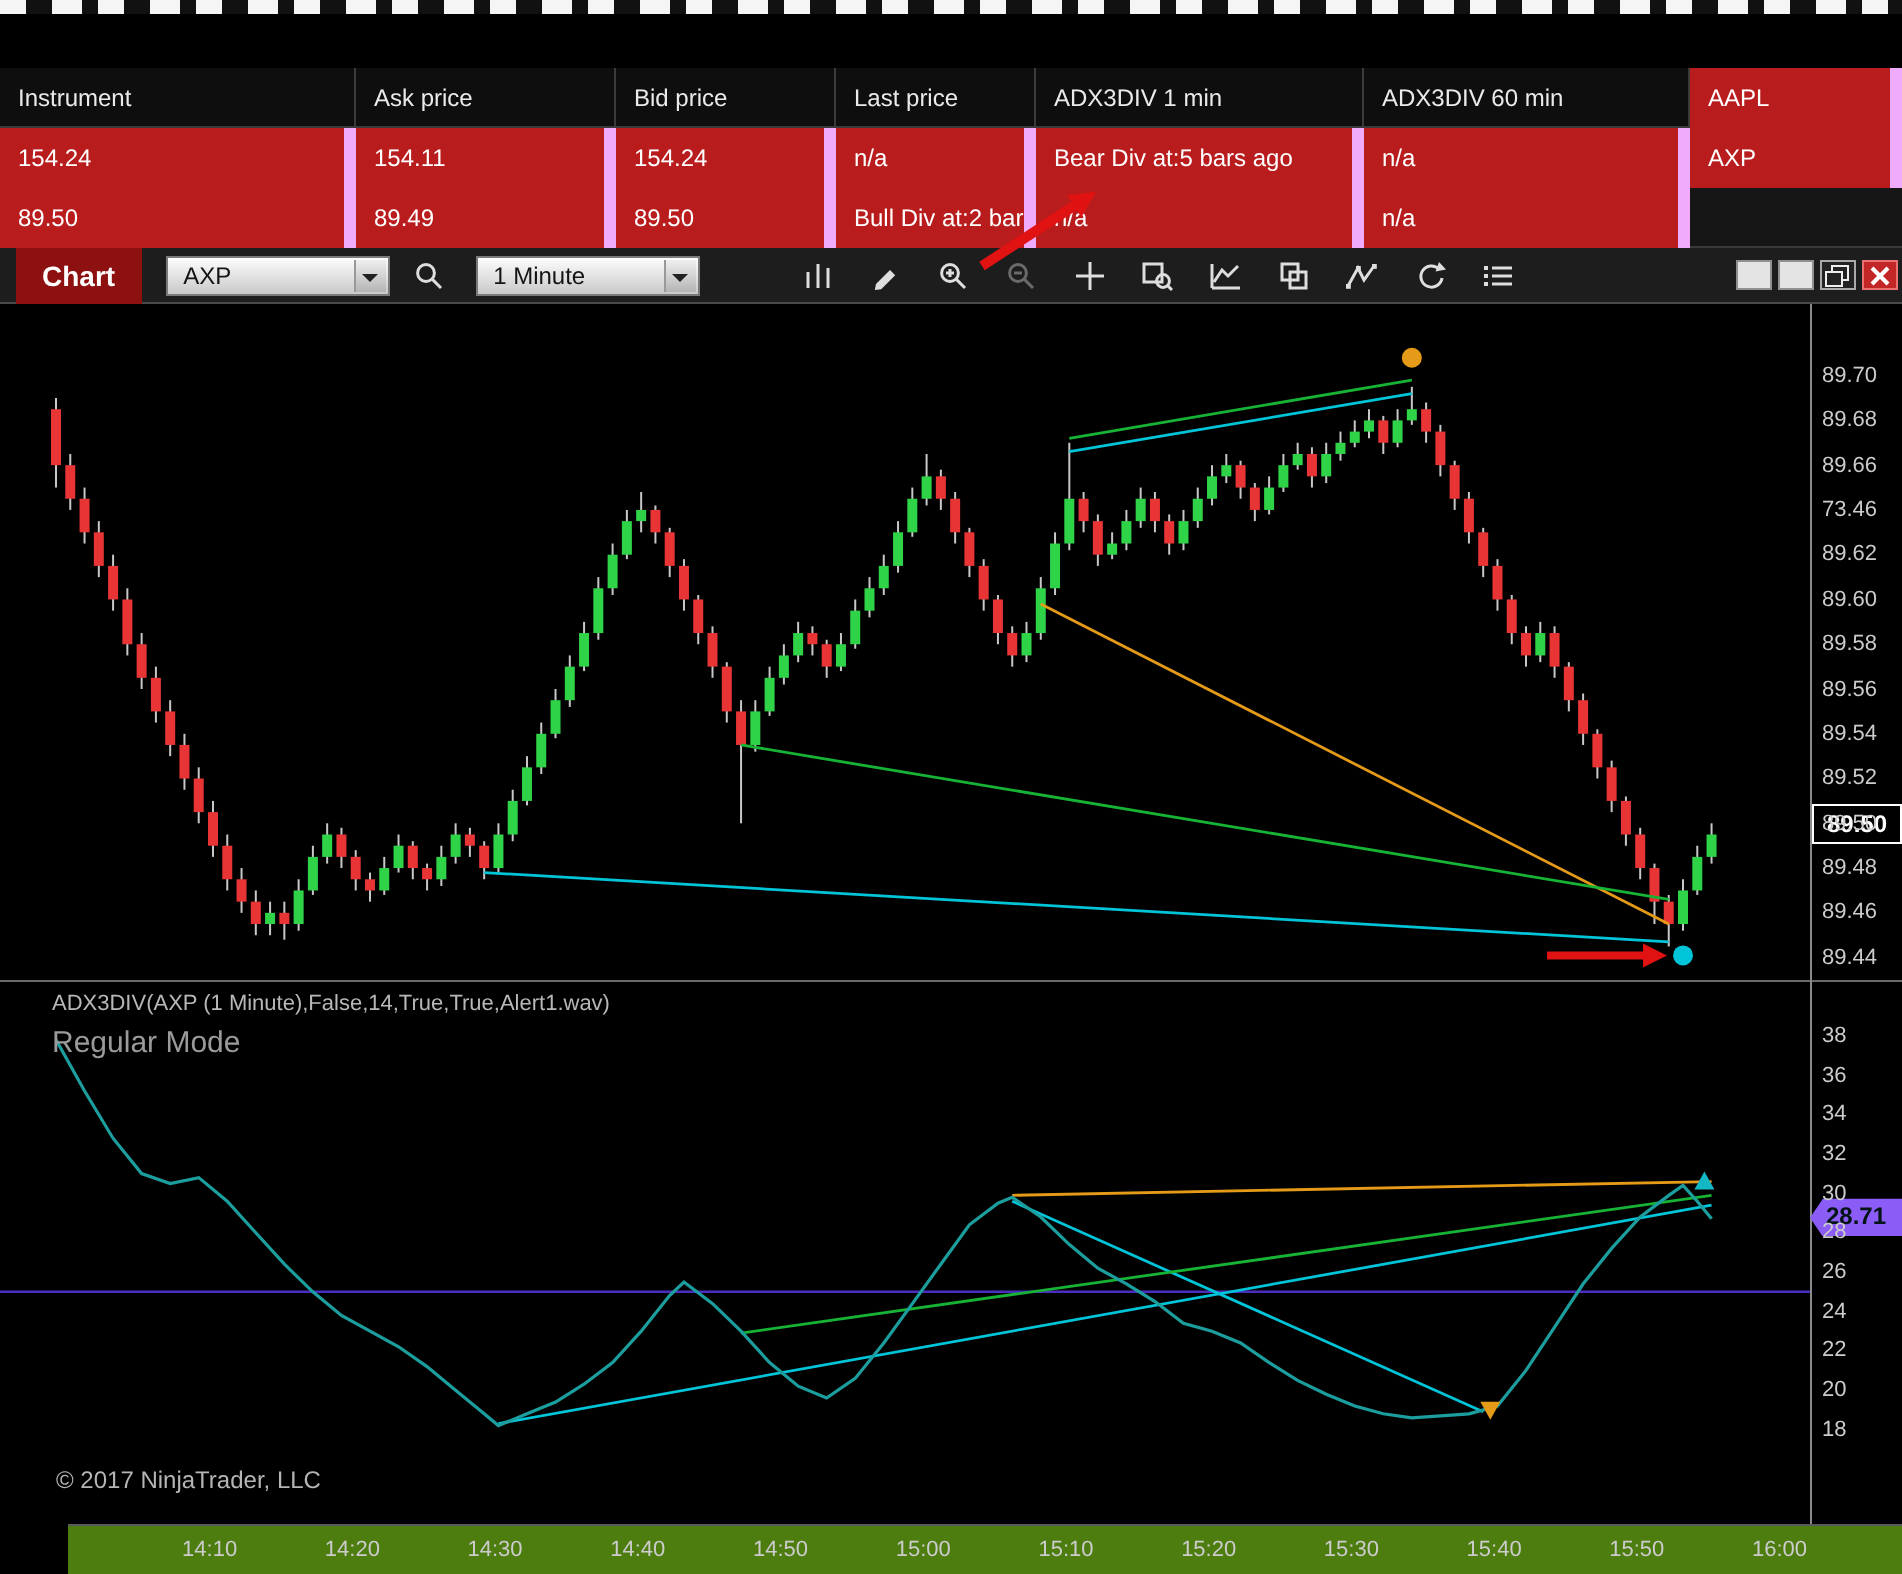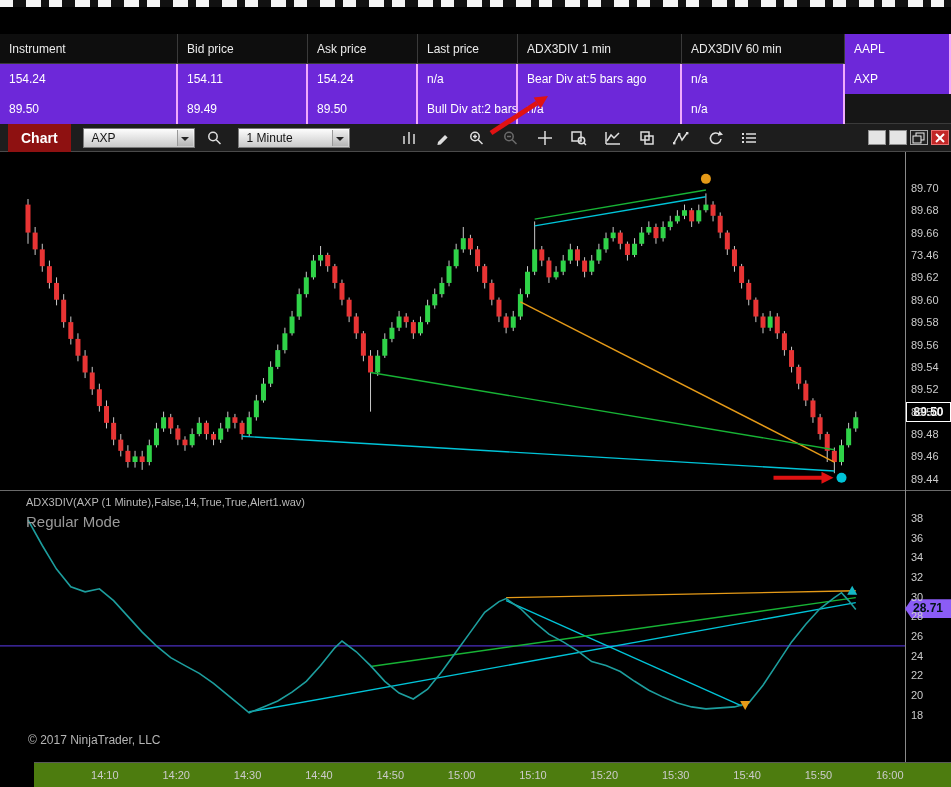--- a/index.html
+++ b/index.html
@@ -12,21 +12,21 @@
   .title-bar{position:absolute;left:0;top:7px;width:951px;height:27px;background:#1d1d1d;}
   .ma-tab{position:absolute;left:0;top:0;height:25px;padding:0 16px;background:#8e1111;
     border:1px solid #c04545;border-bottom:none;color:#fff;font-size:15px;font-weight:bold;line-height:25px;}
   .tb-btn{position:absolute;right:10px;top:3px;width:19px;height:17px;background:#d9d9d9;border:1px solid #8a8a8a;}
   
   .quotes-table{position:absolute;left:0;top:34px;width:951px;height:90px;display:grid;
     grid-template-columns:178px 130px 110px 100px 164px 163px 106px;grid-template-rows:30px 30px 30px;
     background:#161616;border-bottom:1px solid #3a3a3a;box-sizing:border-box;}
   .qh{background:#0e0e0e;border-right:1px solid #3a3a3a;border-bottom:1px solid #3a3a3a;
     color:#eaeaea;font-size:12px;padding:8px 0 0 9px;box-sizing:border-box;white-space:nowrap;overflow:hidden;}
-  .qc{background:#6d28d9;border-right:2px solid #f0abfc;color:#fff;font-size:12px;
+  .qc{background:#b91c1c;border-right:6px solid #f0abfc;color:#fff;font-size:12px;
     padding:8px 0 0 9px;box-sizing:border-box;white-space:nowrap;overflow:hidden;}
   
   .toolbar{position:absolute;left:0;top:124px;width:951px;height:28px;background:#1d1d1d;
     display:flex;align-items:center;border-bottom:1px solid #4a4a4a;box-sizing:border-box;}
   .chart-tab{height:28px;margin-left:8px;padding:0 13px;background:#8e1111;color:#fff;font-size:14px;
     font-weight:bold;display:flex;align-items:center;}
   .combo{width:112px;height:20px;margin-left:12px;background:linear-gradient(#fdfdfd,#c9c9c9);
     border:1px solid #7a7a7a;color:#141414;font-size:12px;display:flex;align-items:center;
     padding-left:8px;box-sizing:border-box;position:relative;}
   .combo .arrow{position:absolute;right:1px;top:1px;bottom:1px;width:15px;
@@ -65,22 +65,22 @@
 </head>
 <body>
 
 <div id="app">
 
   <div class="top-strip"></div>
 
 
   <div class="quotes-table">
     <div class="qh">Instrument</div>
+    <div class="qh">Ask price</div>
     <div class="qh">Bid price</div>
-    <div class="qh">Ask price</div>
     <div class="qh">Last price</div>
     <div class="qh">ADX3DIV 1 min</div>
     <div class="qh">ADX3DIV 60 min</div>
 
     <div class="qc">AAPL</div>
     <div class="qc">154.24</div>
     <div class="qc">154.11</div>
     <div class="qc">154.24</div>
     <div class="qc">n/a</div>
     <div class="qc">Bear Div at:5 bars ago</div>

